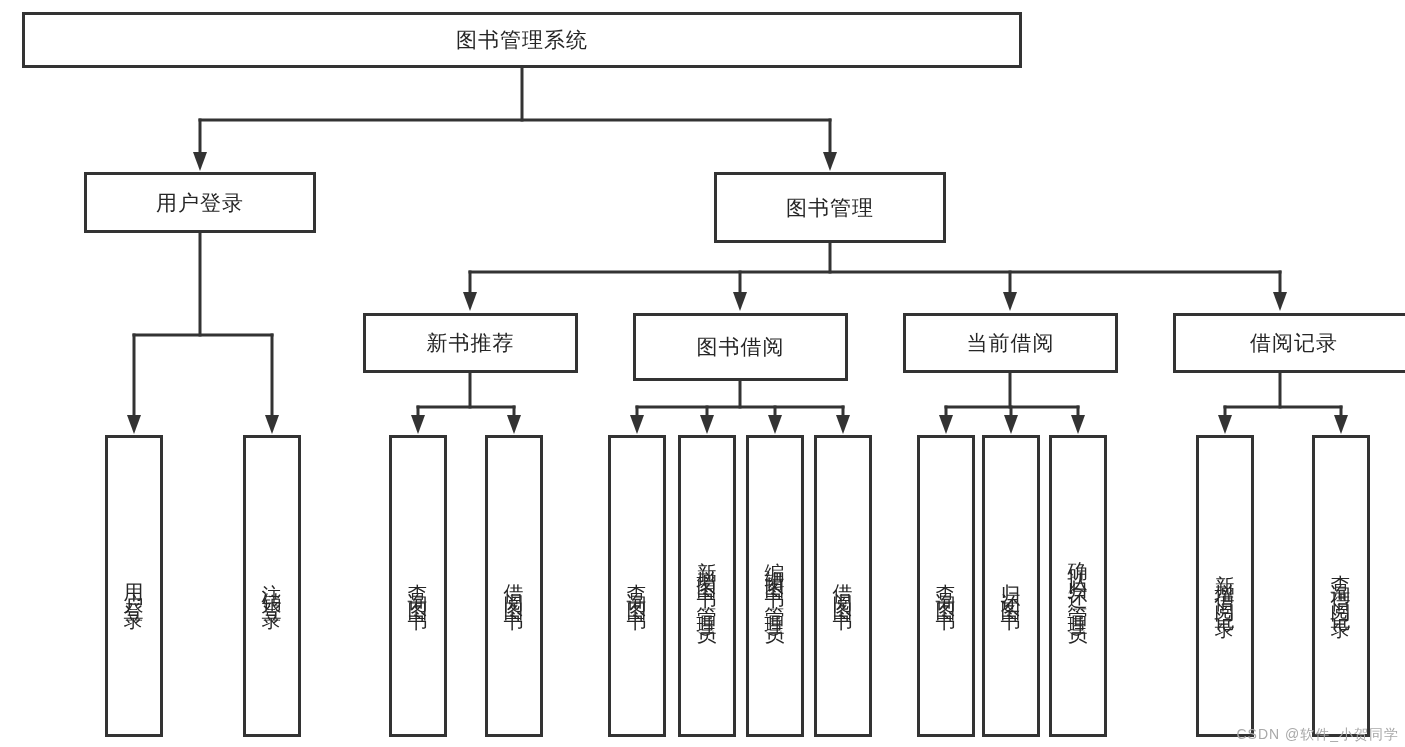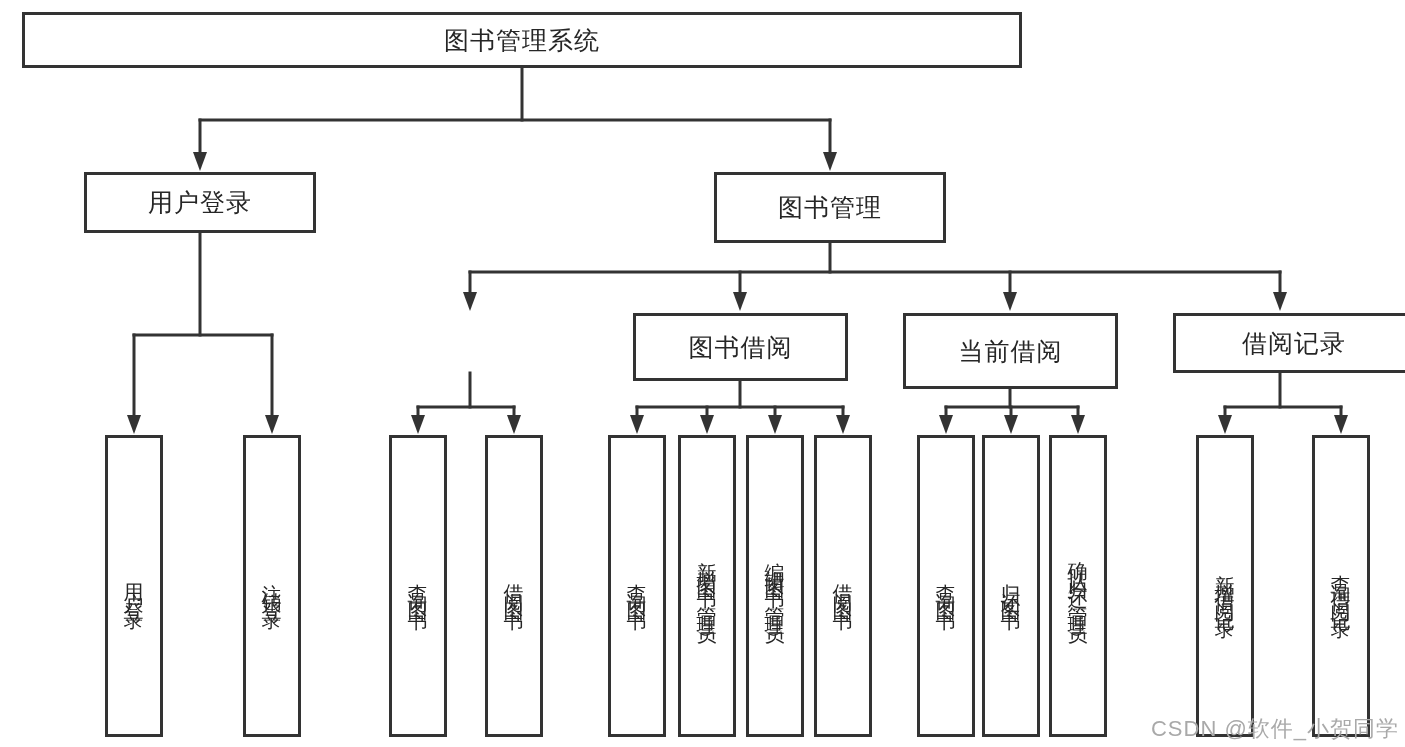--- a/index.html
+++ b/index.html
@@ -15,38 +15,38 @@
     position:absolute;
     box-sizing:border-box;
     border:3px solid #333333;
     background:#ffffff;
     display:flex;
     align-items:center;
     justify-content:center;
     color:#262626;
   }
   .box.h span{
-    font-size:25px;
+    font-size:21px;
     letter-spacing:1px;
     white-space:nowrap;
     text-align:center;
   }
   .box.v span{
     writing-mode:vertical-rl;
     text-orientation:mixed;
     font-size:20px;
     letter-spacing:9px;
     line-height:1;
     white-space:nowrap;
   }
   #watermark{
     position:absolute;
     right:6px;
     bottom:3px;
-    font-size:22px;
+    font-size:14px;
     color:#a9a9a9;
     letter-spacing:1px;
     white-space:nowrap;
   }
 </style>
 </head>
 <body>
 
 <div id="canvas">
 
@@ -130,24 +130,27 @@
     <span>图书管理系统</span>
   </div>
 
   <div class="box h" style="left:84px;top:172px;width:232px;height:61px">
     <span>用户登录</span>
   </div>
   <div class="box h" style="left:714px;top:172px;width:232px;height:71px">
     <span>图书管理</span>
   </div>
 
+  <div class="box h" style="left:363px;top:313px;width:215px;height:60px">
+    <span>新书推荐</span>
+  </div>
   <div class="box h" style="left:633px;top:313px;width:215px;height:68px">
     <span>图书借阅</span>
   </div>
-  <div class="box h" style="left:903px;top:313px;width:215px;height:76px">
+  <div class="box h" style="left:903px;top:313px;width:215px;height:60px">
     <span>当前借阅</span>
   </div>
   <div class="box h" style="left:1173px;top:313px;width:242px;height:60px">
     <span>借阅记录</span>
   </div>
 
   <div class="box v" style="left:105px;top:435px;width:58px;height:302px">
     <span>用户登录</span>
   </div>
   <div class="box v" style="left:243px;top:435px;width:58px;height:302px">

